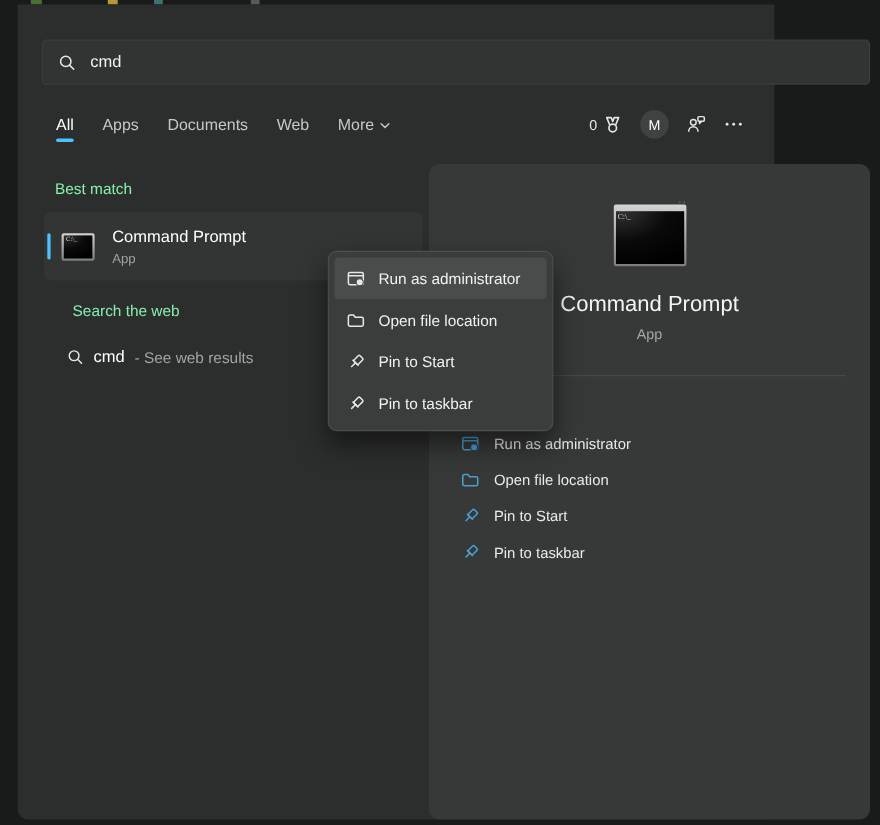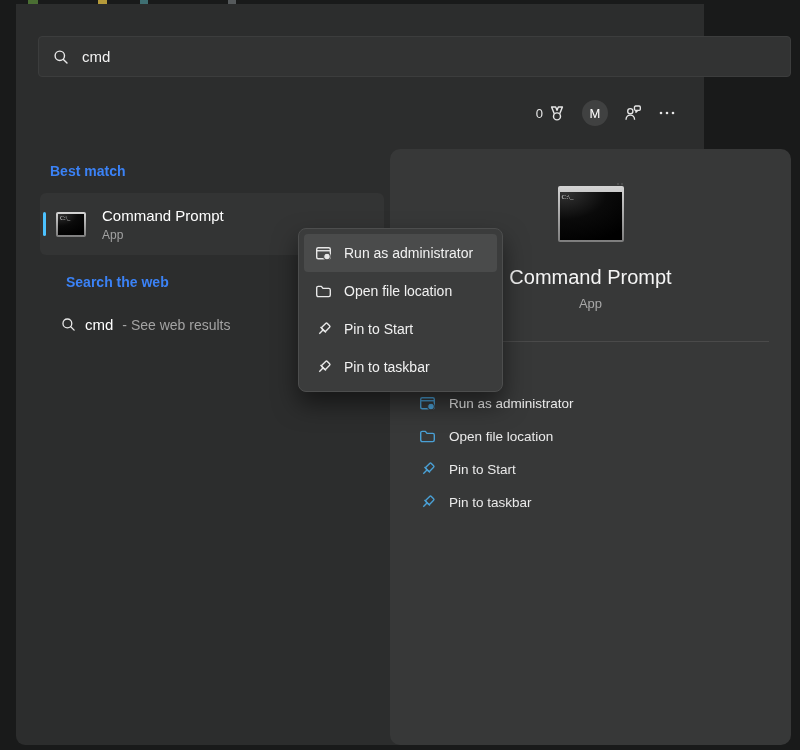--- a/index.html
+++ b/index.html
@@ -51,21 +51,21 @@
     display:flex; align-items:center; gap:16px; color:#e6e6e6;
   }
   .rewards { display:flex; align-items:center; gap:5px; font-size:13px; color:#e6e6e6; }
   .avatar {
     width:26px; height:26px; border-radius:50%; background:#404141;
     display:flex; align-items:center; justify-content:center;
     font-size:13px; color:#fff;
   }
 
   
-  .section-heading { position:absolute; font-size:14px; font-weight:bold; color:#3b82f6; }
+  .section-heading { position:absolute; font-size:14px; font-weight:normal; color:#86efac; }
   .best-match-heading { left:34px; top:159px; }
   .search-web-heading { left:50px; top:270px; }
 
   .best-match-card {
     position:absolute; left:24px; top:189px; width:344px; height:62px;
     background:#333434; border-radius:6px;
   }
   .accent-bar {
     position:absolute; left:3px; top:19px; width:3px; height:24px;
     border-radius:2px; background:var(--accent);
@@ -159,20 +159,42 @@
   <div class="search-box">
     <span class="icon">
       <svg width="16" height="16" viewBox="0 0 16 16">
           <circle cx="6.8" cy="6.8" r="4.7" fill="none" stroke="#e8e8e8" stroke-width="1.4"></circle>
           <path d="M10.4 10.4 L14 14" stroke="#e8e8e8" stroke-width="1.4" stroke-linecap="round"></path>
         </svg>
     </span>
     <input type="text" value="cmd" style="">
   </div>
 
+  <div class="tabs">
+    <div class="tab active">
+        <span>All</span>
+      </div>
+    <div class="tab">
+        <span>Apps</span>
+      </div>
+    <div class="tab">
+        <span>Documents</span>
+      </div>
+    <div class="tab">
+        <span>Web</span>
+      </div>
+    <div class="tab">
+      <span>More</span>
+      <span class="icon">
+        <svg width="10" height="7" viewBox="0 0 10 7">
+            <path d="M1.5 1.5 L5 5 L8.5 1.5" fill="none" stroke="#c7c7c7" stroke-width="1.3" stroke-linecap="round"></path>
+          </svg>
+      </span>
+    </div>
+  </div>
 
   <div class="topbar-icons">
     <div class="rewards">
       <span>0</span>
       <span class="icon">
         <svg width="18" height="18" viewBox="0 0 16 16">
             <circle cx="8" cy="11" r="3.1" fill="none" stroke="#e6e6e6" stroke-width="1.3"></circle>
             <path d="M5.6 8.6 L3.2 2.6 h3.6 L8 5.6 9.2 2.6 h3.6 L10.4 8.6" fill="none" stroke="#e6e6e6" stroke-width="1.3" stroke-linejoin="round"></path>
           </svg>
       </span>

